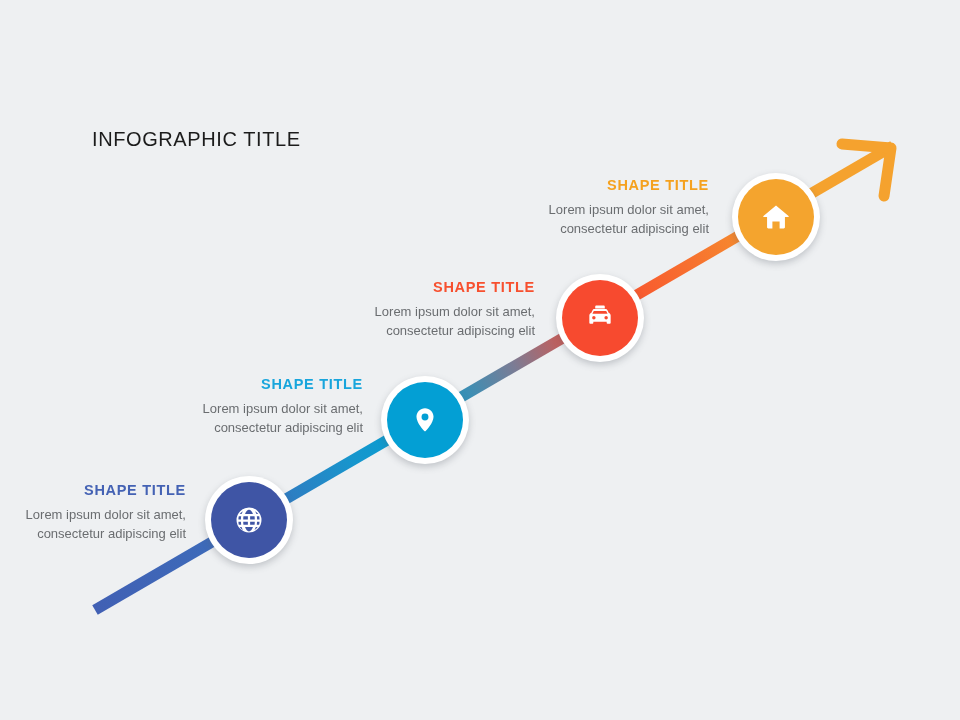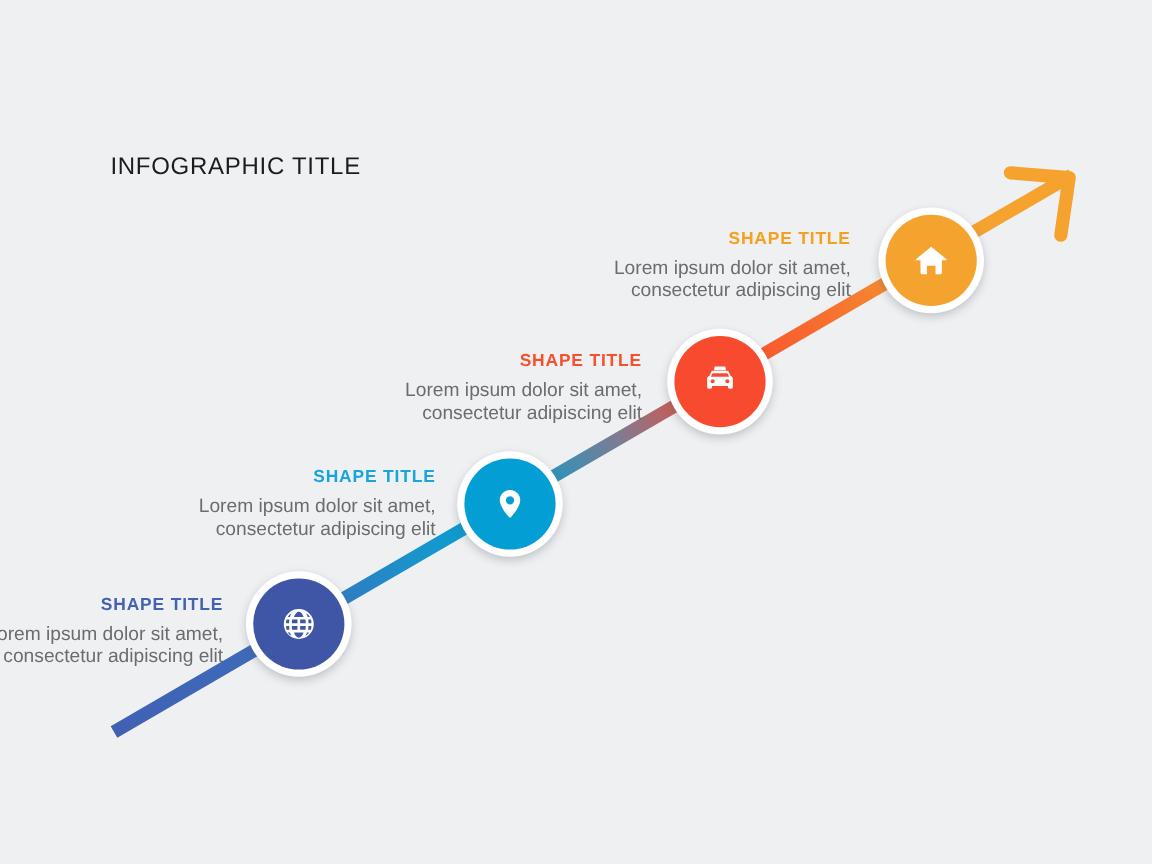--- a/index.html
+++ b/index.html
@@ -44,25 +44,25 @@
   }
   .label-block {
     position: absolute;
     width: 215px;
     text-align: right;
   }
   .label-title {
     font-size: 14.5px;
     font-weight: 700;
     letter-spacing: 0.7px;
-    margin: 16px 0 7px 0;
+    margin: 2px 0 7px 0;
     line-height: 1;
   }
   .label-body {
-    font-size: 16px;
+    font-size: 13px;
     color: #6a6d70;
     line-height: 19px;
     white-space: pre-line;
   }
   .node {
     position: absolute;
     width: 88px;
     height: 88px;
     border-radius: 50%;
     background: #ffffff;

